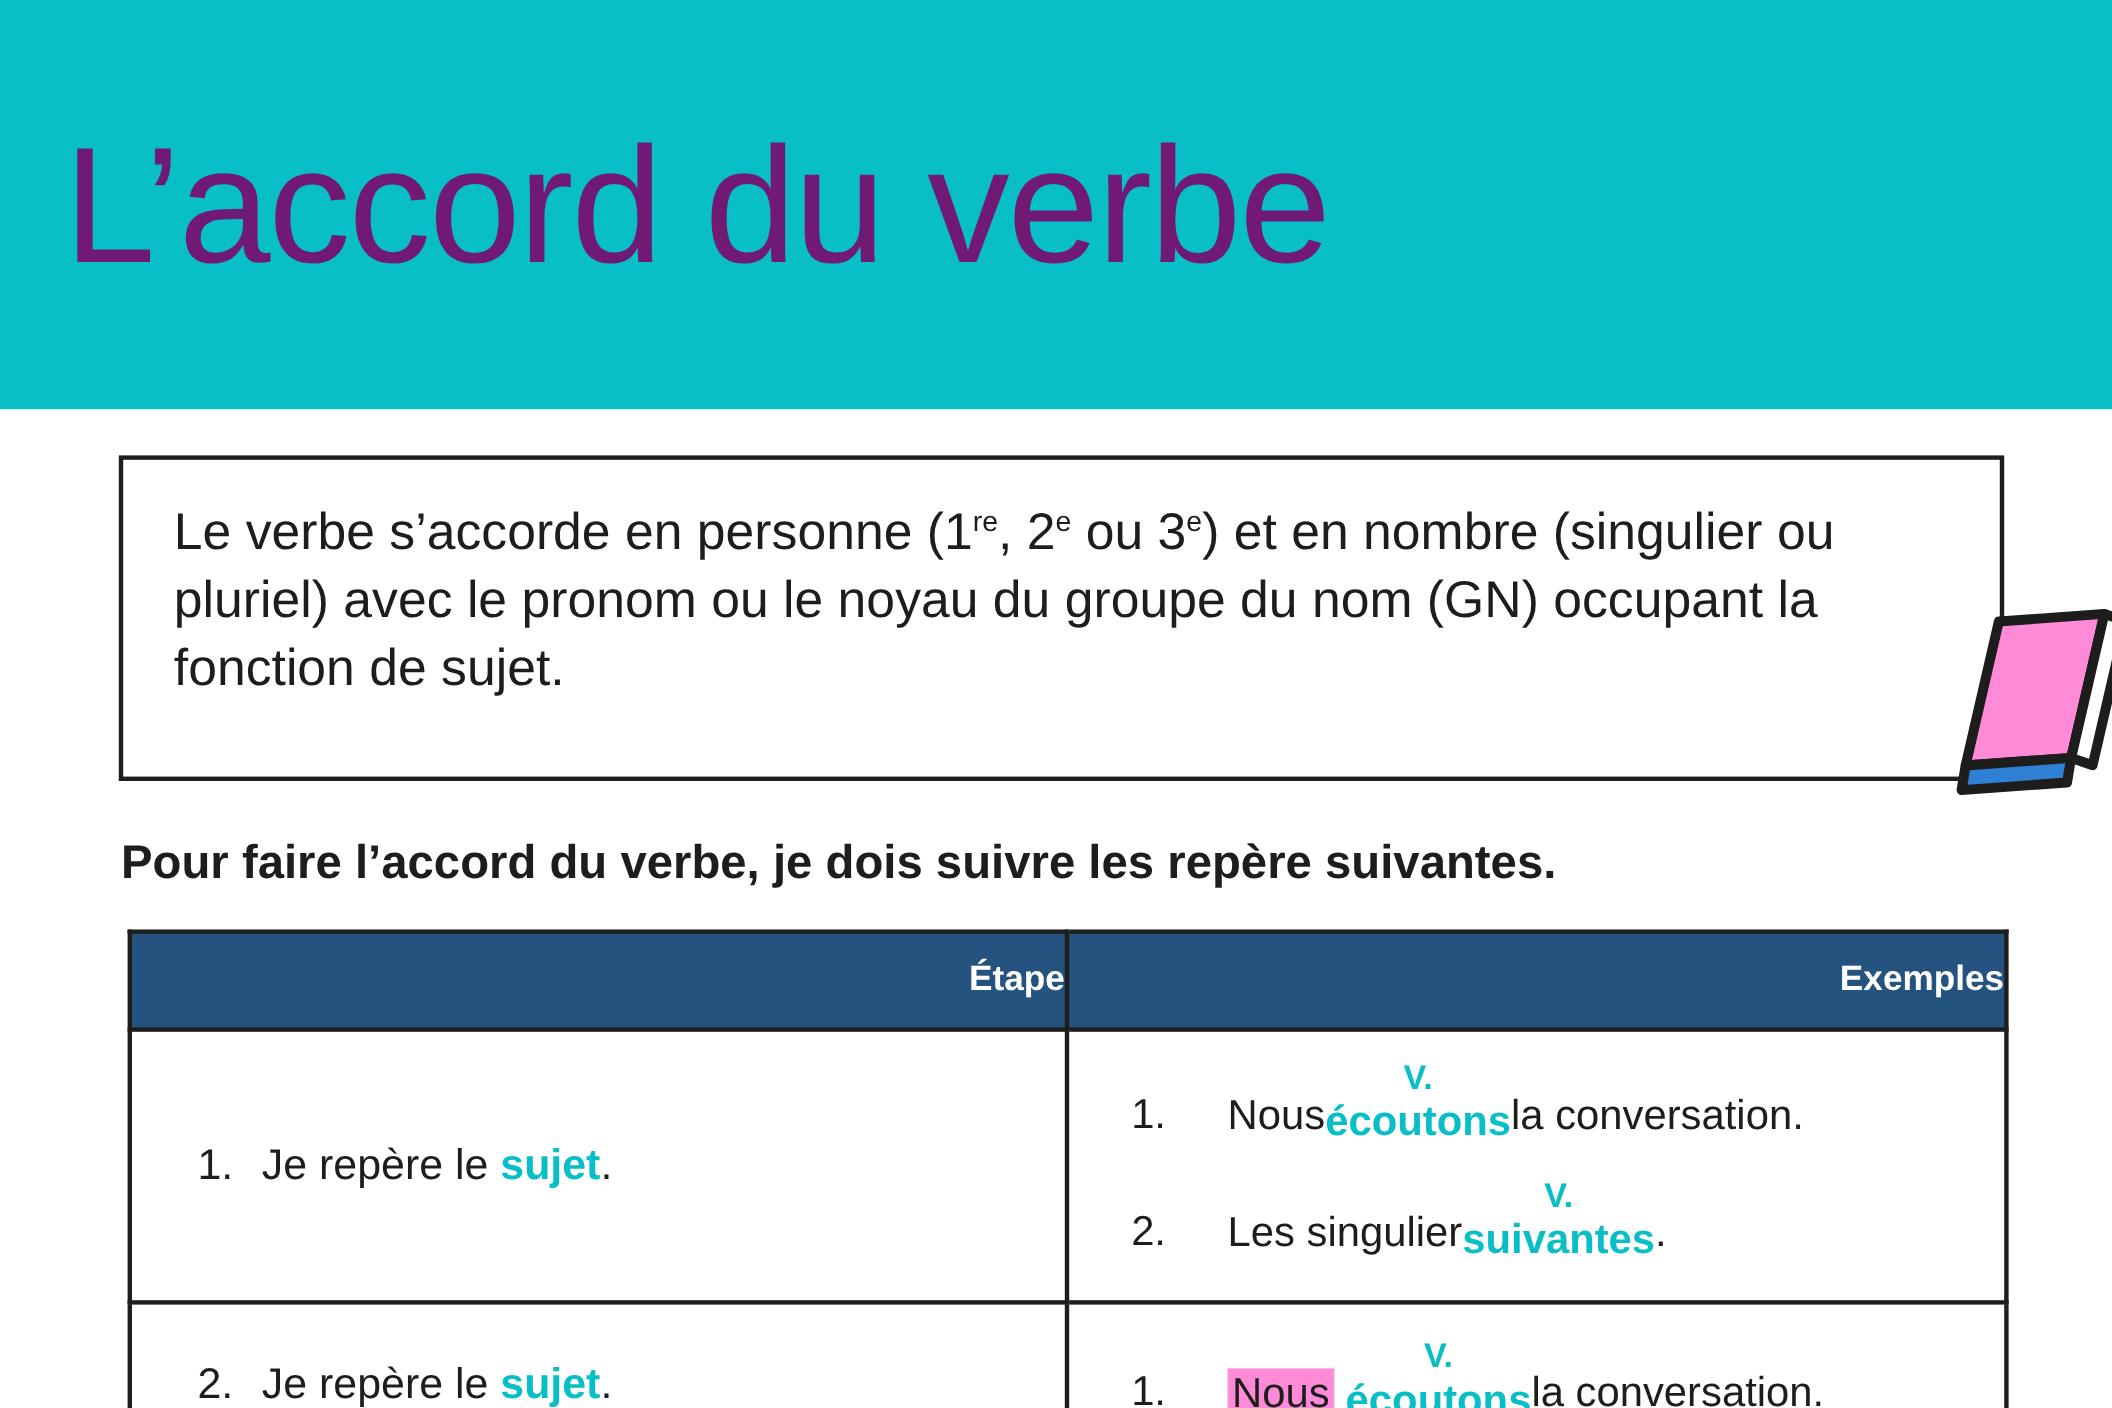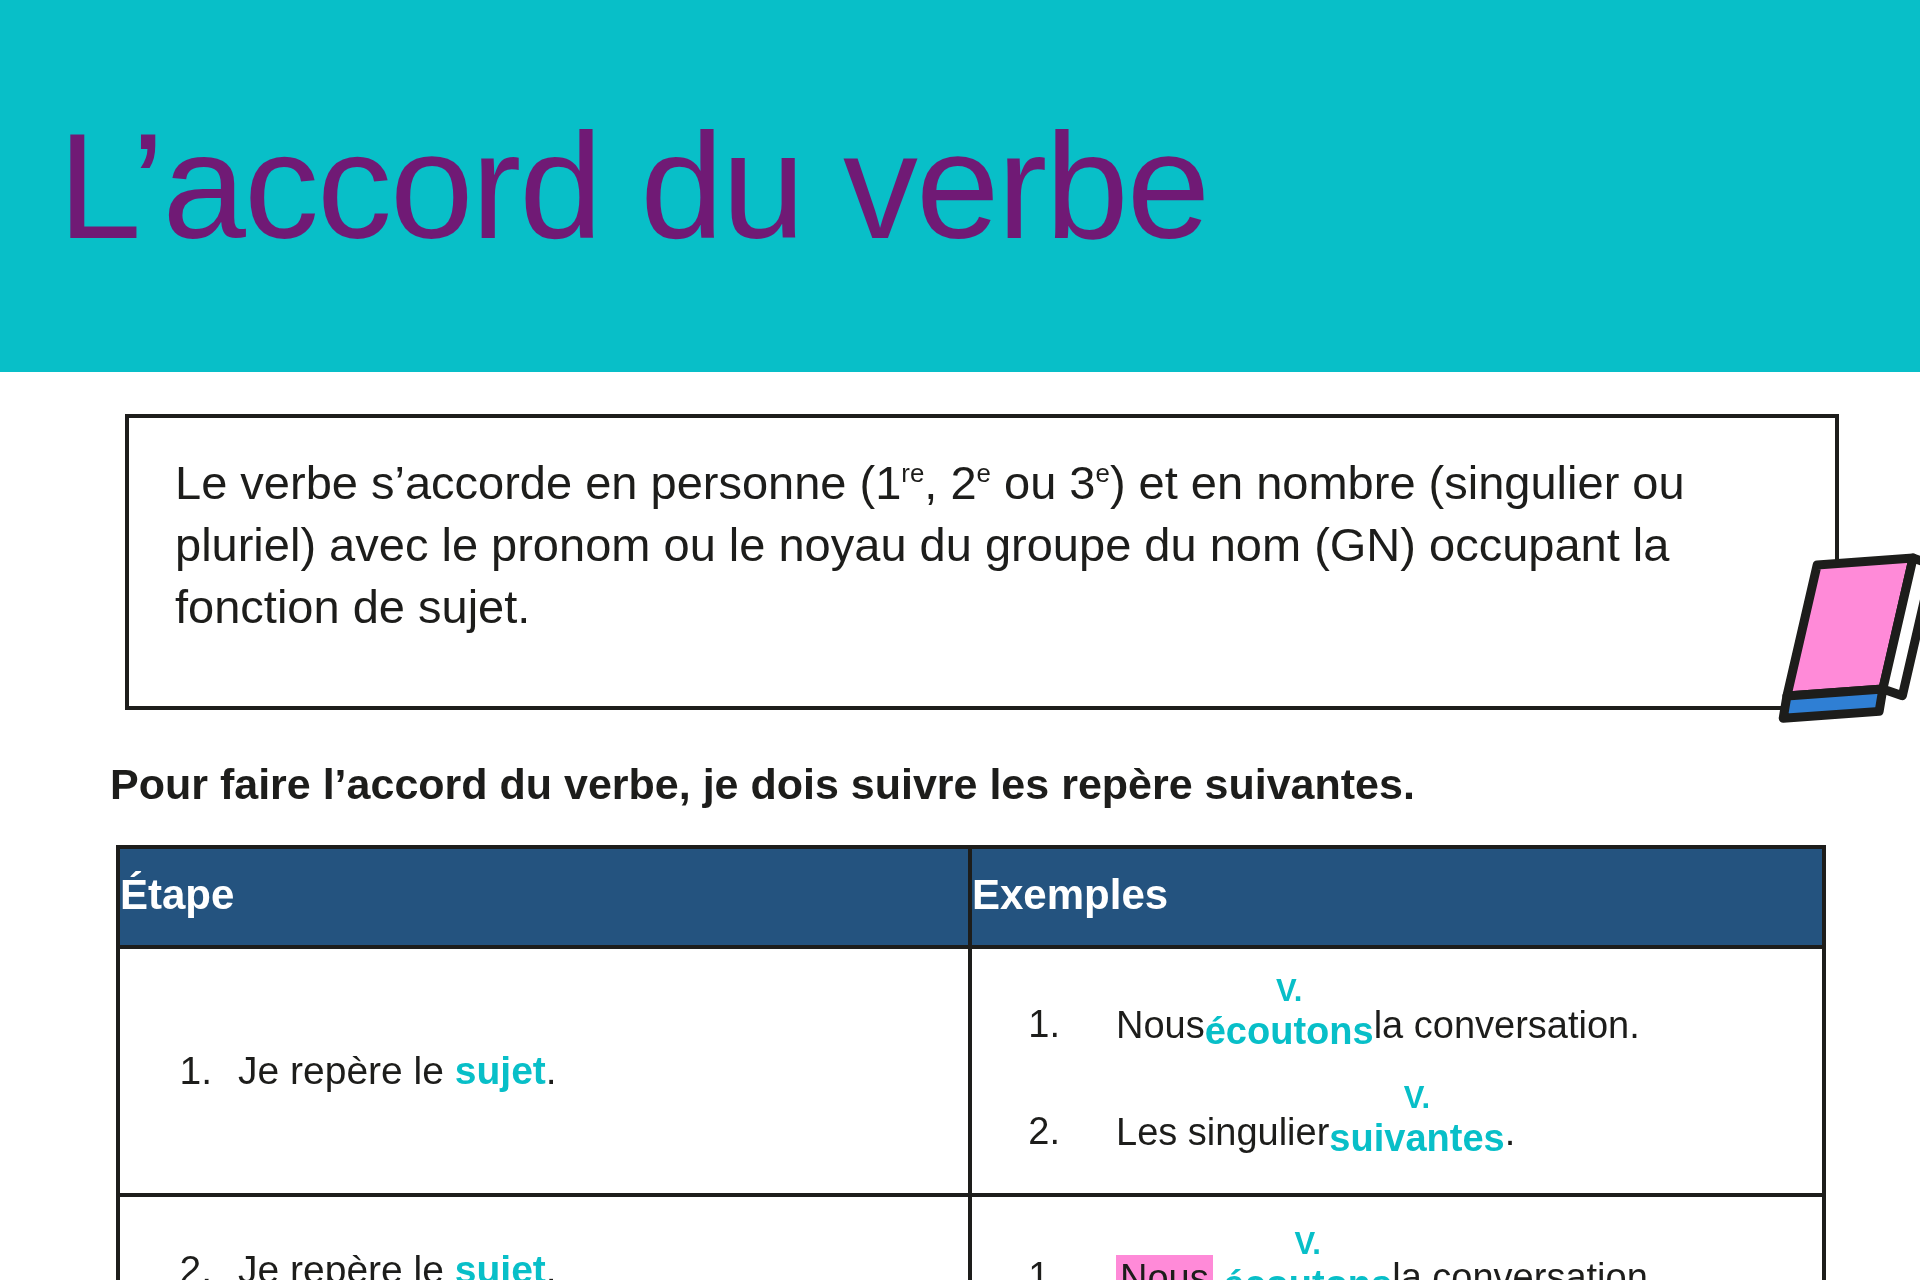--- a/index.html
+++ b/index.html
@@ -41,21 +41,20 @@
   .definition-box {
     position: absolute;
     left: 108px;
     top: 414px;
     width: 1714px;
     min-height: 296px;
     border: 4px solid #1d1d1b;
     background: #ffffff;
     box-sizing: border-box;
     padding: 34px 40px 28px 46px;
-    margin-left: 17px;
   }
   .definition-text {
     font-size: 47px;
     line-height: 1.32;
     color: #1d1d1b;
     font-weight: 400;
   }
   .definition-text sup {
     font-size: 0.55em;
     vertical-align: super;
@@ -88,24 +87,24 @@
     position: absolute;
     left: 116px;
     top: 845px;
     width: 1706px;
     border-collapse: collapse;
     table-layout: fixed;
   }
   .steps-table th {
     background: #24537f;
     color: #ffffff;
-    font-size: 42px;
+    font-size: 32px;
     font-weight: 700;
     padding: 22px 0 26px 0;
-    text-align: left;
+    text-align: right;
     border: 4px solid #1d1d1b;
   }
   .steps-table td {
     border: 4px solid #1d1d1b;
     vertical-align: middle;
     padding: 0;
     background: #ffffff;
   }
   .col-etape { width: 852px; }
   .col-exemples { width: 854px; }

